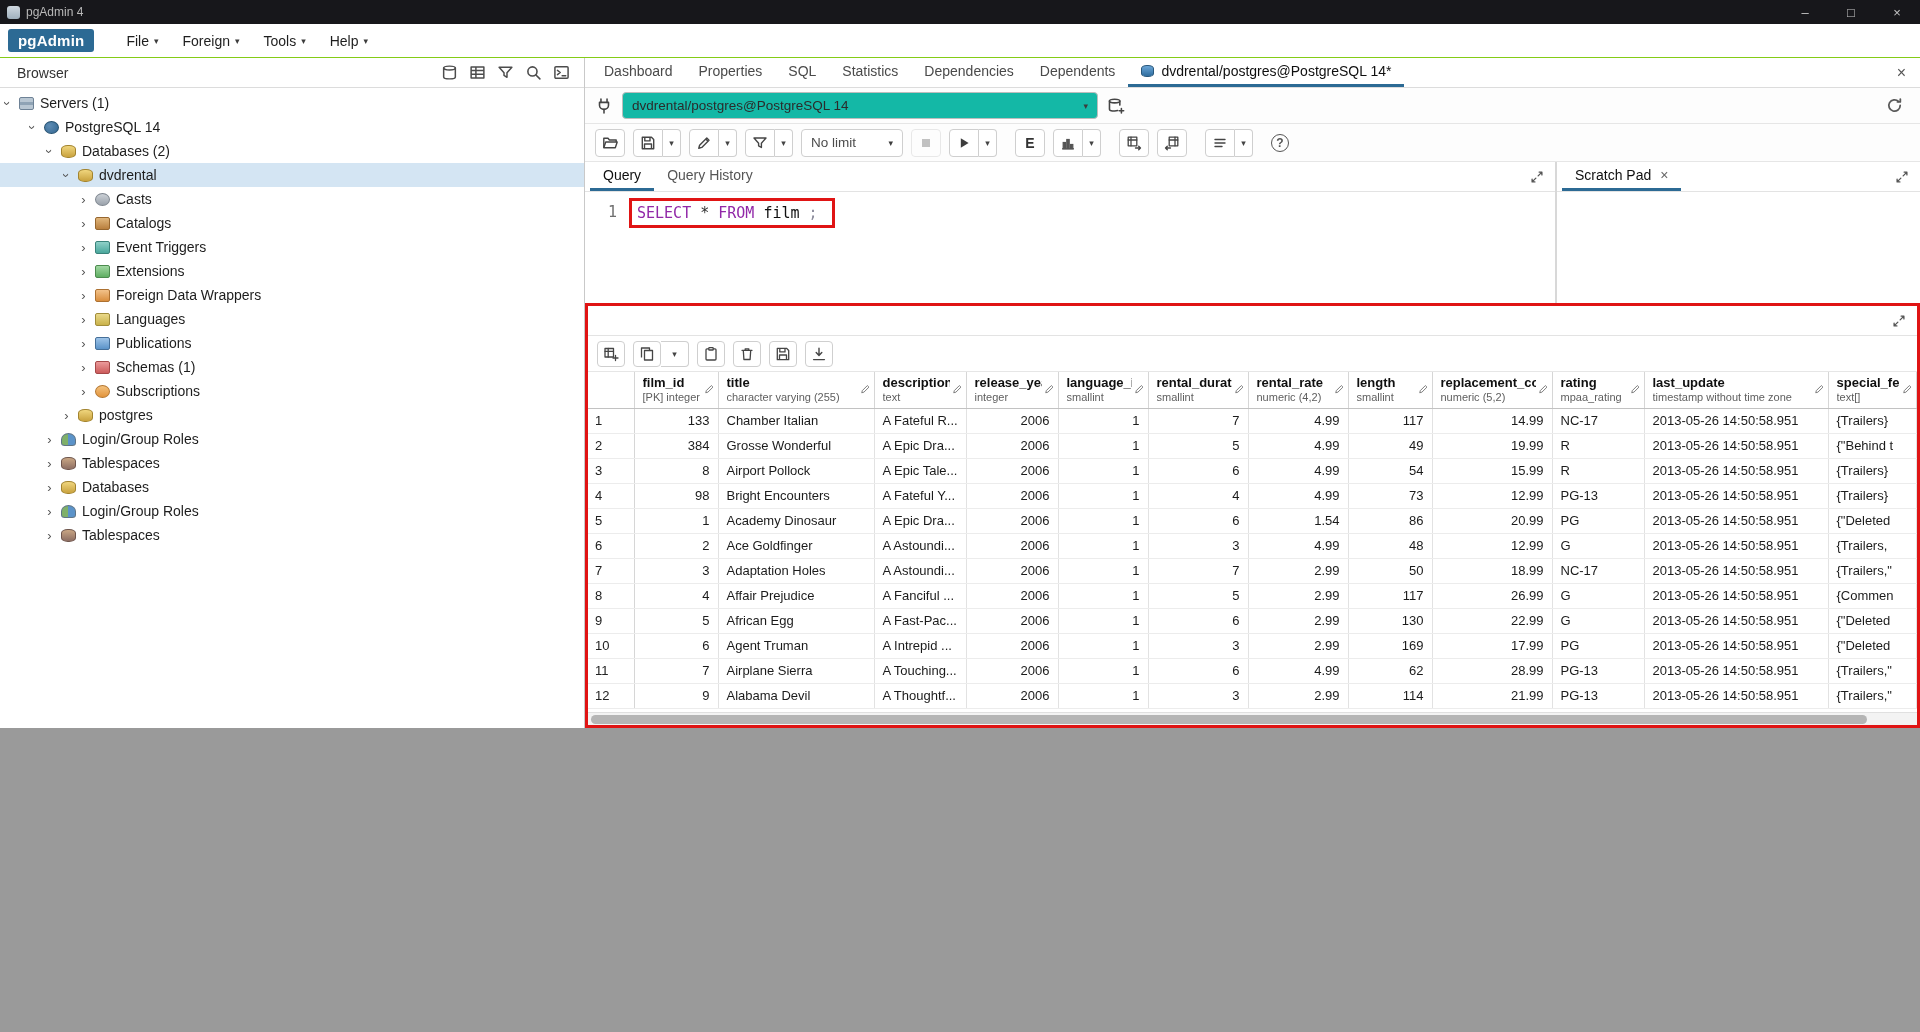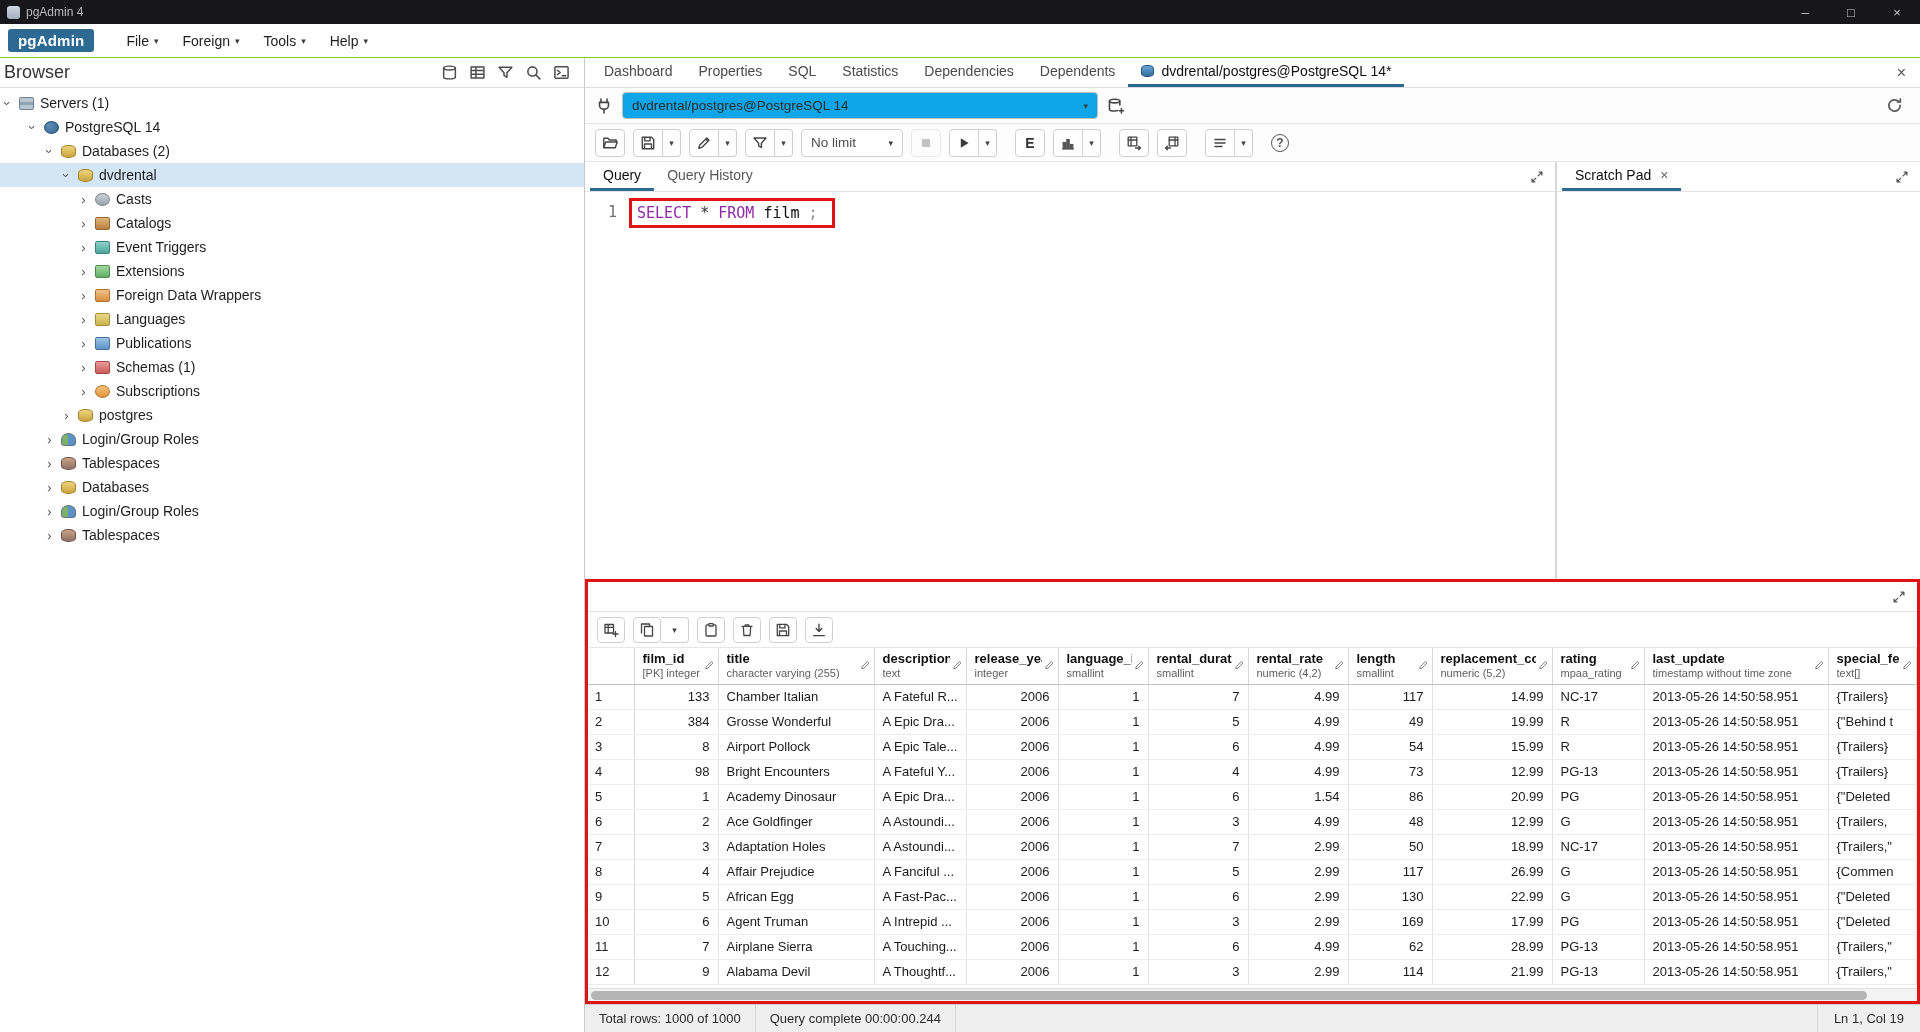--- a/index.html
+++ b/index.html
@@ -1,37 +1,37 @@
 <!DOCTYPE html>
 <html style="--accent: #2c6a94; --selection: #d4e5f3; --highlight: #e01414; --titlebar-bg: #17171b; --logo-bg: #2c6a94; --sql-keyword: #9128a8; --sql-operator: #303030; --sql-identifier: #101010; --sql-punctuation: #8a8a9a;"><head>
 <meta charset="utf-8">
 <style>
   * { box-sizing: border-box; margin: 0; padding: 0; }
   html,body { background:#9a9a9a; }
   body { font-family:"Liberation Sans",sans-serif; }
-  .app{ width:1920px; height:1032px; display:flex; flex-direction:column; background:#fff; color:#222; overflow:hidden; position:relative; }
+  .app{ width:1920px; height:728px; display:flex; flex-direction:column; background:#fff; color:#222; overflow:hidden; position:relative; }
 
   
   .titlebar{ height:24px; flex:none; background:var(--titlebar-bg,#17171b); display:flex; align-items:center; color:#b9b9b9; font-size:12px; }
   .tb-logo{ width:13px; height:13px; margin:0 6px 0 7px; border-radius:3px; background:linear-gradient(#cfd8e0,#9fb0bd); }
   .win-controls{ margin-left:auto; display:flex; height:100%; }
   .win-btn{ width:46px; height:100%; display:flex; align-items:center; justify-content:center; color:#c6c6c6; font-size:13px; }
 
   
   .menubar{ height:34px; flex:none; background:#fff; display:flex; align-items:center; border-bottom:1px solid #84cc16; }
   .logo{ background:var(--logo-bg,#2c6a94); color:#fff; font-weight:bold; font-size:15px; padding:3px 10px; border-radius:3px; margin:0 20px 0 8px; letter-spacing:.2px; }
   .menu-item{ display:flex; align-items:center; gap:5px; padding:0 12px; height:100%; font-size:14px; color:#1e1e1e; }
   .caret{ font-size:9px; color:#3c3c3c; }
 
   
   .content{ flex:1; display:flex; min-height:0; }
 
   
   .browser{ width:585px; flex:none; display:flex; flex-direction:column; border-right:1px solid #c9c9c9; background:#fff; }
-  .browser-header{ height:30px; flex:none; display:flex; align-items:center; border-bottom:1px solid #dcdcdc; font-size:18px; color:#333; padding-left:4px; }
+  .browser-header{ height:30px; flex:none; display:flex; align-items:center; border-bottom:1px solid #dcdcdc; font-size:14px; color:#333; padding-left:17px; }
   .bh-icons{ margin-left:auto; display:flex; gap:11px; padding-right:14px; }
   .ibtn{ background:none; border:none; display:flex; align-items:center; justify-content:center; padding:0; cursor:pointer; }
   .tree{ flex:1; overflow:hidden; padding-top:3px; }
   .tree-row{ height:24px; display:flex; align-items:center; font-size:14px; white-space:nowrap; color:#1d1d1d; }
   .tree-row.selected{ background:var(--selection,#d4e5f3); }
   .twisty{ width:15px; flex:none; text-align:center; color:#555; font-size:13px; display:inline-block; transform-origin:center; }
   .twisty.expanded{ transform:rotate(90deg); }
   .ti{ display:inline-block; width:15px; height:13px; margin:0 6px 0 4px; flex:none; border-radius:3px; }
   .ti-servers{ background:repeating-linear-gradient(#b9c7d3 0 4px,#8fa3b5 4px 7px); border:1px solid #6e8296; border-radius:2px; }
   .ti-postgresql{ background:radial-gradient(circle at 35% 35%,#5e8cb4,#336791); border:1px solid #24506f; border-radius:50%; }
@@ -51,21 +51,21 @@
   
   .main{ flex:1; display:flex; flex-direction:column; min-width:0; background:#fff; }
 
   .tabbar{ height:30px; flex:none; display:flex; align-items:stretch; border-bottom:1px solid #dcdcdc; font-size:14px; color:#4a4a4a; padding-left:6px;gap:32px; }
   .tab{ display:flex; align-items:center; padding:0 13px; gap:7px; border-bottom:3px solid transparent; cursor:pointer; }
   .tab.active{ color:#0f0f0f; border-bottom-color:var(--accent,#2c6a94); }
   .tab-dbicon{ width:13px; height:12px; flex:none; background:linear-gradient(#6ba6d8,#2f6d9e); border:1px solid #27577c; border-radius:45%/30%; }
   .tabbar-close{ margin-left:auto; align-self:center; padding:0 14px; color:#555; font-size:16px; background:none; border:none; cursor:pointer; }
 
   .connbar{ height:36px; flex:none; display:flex; align-items:center; border-bottom:1px solid #e6e6e6; padding:0 10px; gap:9px; background:#fdfdfd; }
-  .conn-select{ width:476px; height:27px; border:1px solid #bdbdbd; border-radius:4px; display:flex; align-items:center; padding:0 9px; font-size:13.5px; color:#2b2b2b; background:#0ea5e9; cursor:pointer; }
+  .conn-select{ width:476px; height:27px; border:1px solid #bdbdbd; border-radius:4px; display:flex; align-items:center; padding:0 9px; font-size:13.5px; color:#2b2b2b; background:#14b8a6; cursor:pointer; }
   .conn-select .caret{ margin-left:auto; }
   .refresh-wrap{ margin-left:auto; padding-right:6px; }
 
   .qtoolbar{ height:38px; flex:none; display:flex; align-items:center; gap:8px; padding:0 10px; border-bottom:1px solid #e6e6e6; background:#fdfdfd; }
   .btn{ height:28px; min-width:30px; background:#fff; border:1px solid #cfcfcf; border-radius:4px; display:flex; align-items:center; justify-content:center; padding:0 6px; cursor:pointer; }
   .btn-group{ display:flex; }
   .btn-group .btn:first-child{ border-radius:4px 0 0 4px; }
   .caret-btn{ border-left:none !important; border-radius:0 4px 4px 0 !important; min-width:18px; width:18px; padding:0; font-size:9px; color:#444; }
   .btn.disabled{ opacity:.45; }
   .limit-box{ width:102px; height:28px; border:1px solid #cfcfcf; border-radius:4px; background:#fff; display:flex; align-items:center; padding:0 9px; font-size:13.5px; color:#4c4c4c; cursor:pointer; }
@@ -906,21 +906,16 @@
                   <td class="cell">{Trailers,"</td>
                 </tr>
               </tbody>
             </table>
           <div class="h-scroll">
             <div class="h-thumb"></div>
           </div>
         </div>
       </div>
 
-      <div class="statusbar">
-        <div class="sb-item">Total rows: 1000 of 1000</div>
-        <div class="sb-item">Query complete 00:00:00.244</div>
-        <div class="sb-right">Ln 1, Col 19</div>
-      </div>
 
     </main>
   </div>
 </div>
 
 </body></html>

